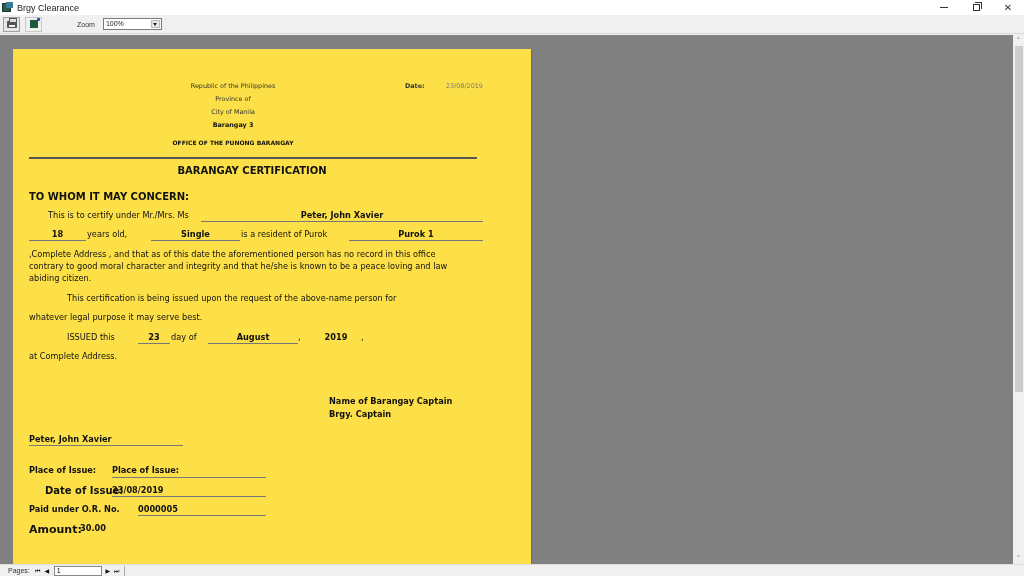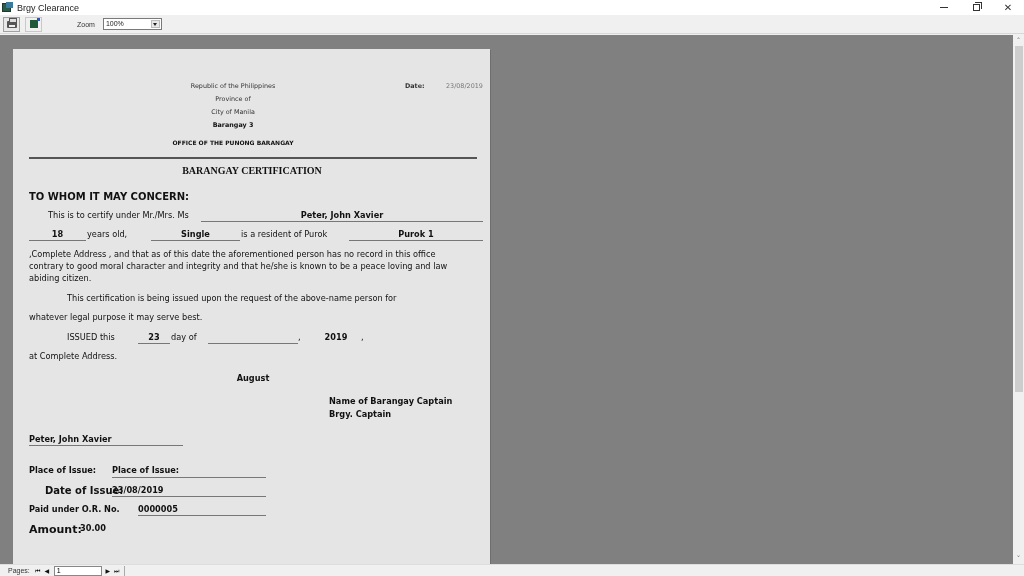--- a/index.html
+++ b/index.html
@@ -27,21 +27,21 @@
     .printer-glyph::after { content: ""; position: absolute; left: 2px; top: 4px; width: 6px; height: 2px; background: #eee; }
     .export-glyph { width: 8px; height: 8px; background: #1e5a3a; position: relative; }
     .export-glyph::after { content: ""; position: absolute; right: -2px; top: -2px; width: 3px; height: 3px; background: #3050c0; }
     .zoom-label { font-family: "Liberation Sans", sans-serif; font-size: 7px; color: #333; margin-left: 35px; margin-right: 8px; }
     .zoom-select { width: 59px; height: 12px; background: #fff; border: 1px solid #7a7a7a; position: relative; font-family: "Liberation Sans", sans-serif; font-size: 7px; line-height: 10px; padding-left: 2px; color: #222; }
     .zoom-arrow { position: absolute; right: 1px; top: 1px; width: 9px; height: 8px; background: #e8e8e8; border: 1px solid #bbb; display: flex; align-items: center; justify-content: center; }
     .zoom-arrow::before { content: ""; width: 0; height: 0; border-left: 2.5px solid transparent; border-right: 2.5px solid transparent; border-top: 3px solid #222; }
 
     
     .viewer { position: absolute; left: 0; top: 35px; width: 1013px; height: 529px; background: #808080; overflow: hidden; }
-    .page { position: absolute; left: 13px; top: 14px; width: 477px; height: 520px; background: #e5e5e5; box-shadow: 1px 1px 0 #6e6e6e; }
+    .page { position: absolute; left: 13px; top: 14px; width: 518px; height: 520px; background: #fde047; box-shadow: 1px 1px 0 #6e6e6e; }
 
     .doc-text { position: absolute; font-family: "DejaVu Sans", sans-serif; color: #111; white-space: nowrap; }
     .center-hdr { font-size: 6.4px; color: #333; text-align: center; width: 200px; }
     .bold { font-weight: bold; }
 
     .hr { position: absolute; height: 2px; background: #555; }
     .uline { position: absolute; height: 1px; background: #777; }
 
     .body-text { font-size: 8.2px; color: #111; }
     .value { font-size: 8.2px; font-weight: bold; text-align: center; }
@@ -105,21 +105,21 @@
       <div class="doc-text center-hdr" style="left:120px; top:46px;">Province of</div>
       <div class="doc-text center-hdr" style="left:120px; top:59px;">City of Manila</div>
       <div class="doc-text center-hdr bold" style="left:120px; top:72px; color:#111;">Barangay 3</div>
       <div class="doc-text center-hdr bold" style="left:120px; top:90px; font-size:6px; color:#111;">OFFICE OF THE PUNONG BARANGAY</div>
 
       <div class="doc-text bold" style="left:392px; top:33px; font-size:6.4px; color:#333;">Date:</div>
       <div class="doc-text" style="left:433px; top:33px; font-size:6.4px; color:#777;">23/08/2019</div>
 
       <div class="hr" style="left:16px; top:108px; width:448px;"></div>
 
-      <div class="doc-text bold" style="left:0; top:116px; width:478px; text-align:center; font-size:10px;font-family:Liberation Serif, serif;">BARANGAY  CERTIFICATION</div>
+      <div class="doc-text bold" style="left:0; top:116px; width:478px; text-align:center; font-size:10px;">BARANGAY  CERTIFICATION</div>
 
       <div class="doc-text bold" style="left:16px; top:142px; font-size:10px;">TO WHOM IT MAY CONCERN:</div>
 
       <div class="doc-text body-text" style="left:35px; top:161px;">This is to certify under Mr./Mrs. Ms</div>
       <div class="doc-text value" style="left:188px; top:161px; width:282px;">Peter, John Xavier</div>
       <div class="uline" style="left:188px; top:172px; width:282px;"></div>
 
       <div class="doc-text value" style="left:16px; top:180px; width:57px;">18</div>
       <div class="uline" style="left:16px; top:191px; width:57px;"></div>
       <div class="doc-text body-text" style="left:74px; top:180px;">years old,</div>
@@ -133,21 +133,21 @@
       <div class="doc-text body-text" style="left:16px; top:212px;">contrary to good moral character and integrity and that he/she is known to be a peace loving and law</div>
       <div class="doc-text body-text" style="left:16px; top:224px;">abiding citizen.</div>
 
       <div class="doc-text body-text" style="left:54px; top:244px;">This certification is being issued upon the request of the above-name person for</div>
       <div class="doc-text body-text" style="left:16px; top:263px;">whatever legal purpose it may serve best.</div>
 
       <div class="doc-text body-text" style="left:54px; top:283px;">ISSUED this</div>
       <div class="doc-text value" style="left:125px; top:283px; width:32px;">23</div>
       <div class="uline" style="left:125px; top:294px; width:32px;"></div>
       <div class="doc-text body-text" style="left:158px; top:283px;">day of</div>
-      <div class="doc-text value" style="left:195px; top:283px; width:90px;margin-top:41px;">August</div>
+      <div class="doc-text value" style="left:195px; top:283px; width:90px;">August</div>
       <div class="uline" style="left:195px; top:294px; width:90px;"></div>
       <div class="doc-text body-text" style="left:285px; top:283px;">,</div>
       <div class="doc-text value" style="left:308px; top:283px; width:30px;">2019</div>
       <div class="doc-text body-text" style="left:348px; top:283px;">,</div>
 
       <div class="doc-text body-text" style="left:16px; top:302px;">at Complete Address.</div>
 
       <div class="doc-text bold" style="left:316px; top:347px; font-size:8.2px;">Name of Barangay Captain</div>
       <div class="doc-text bold" style="left:316px; top:360px; font-size:8.2px;text-align:right;">Brgy. Captain</div>
 

